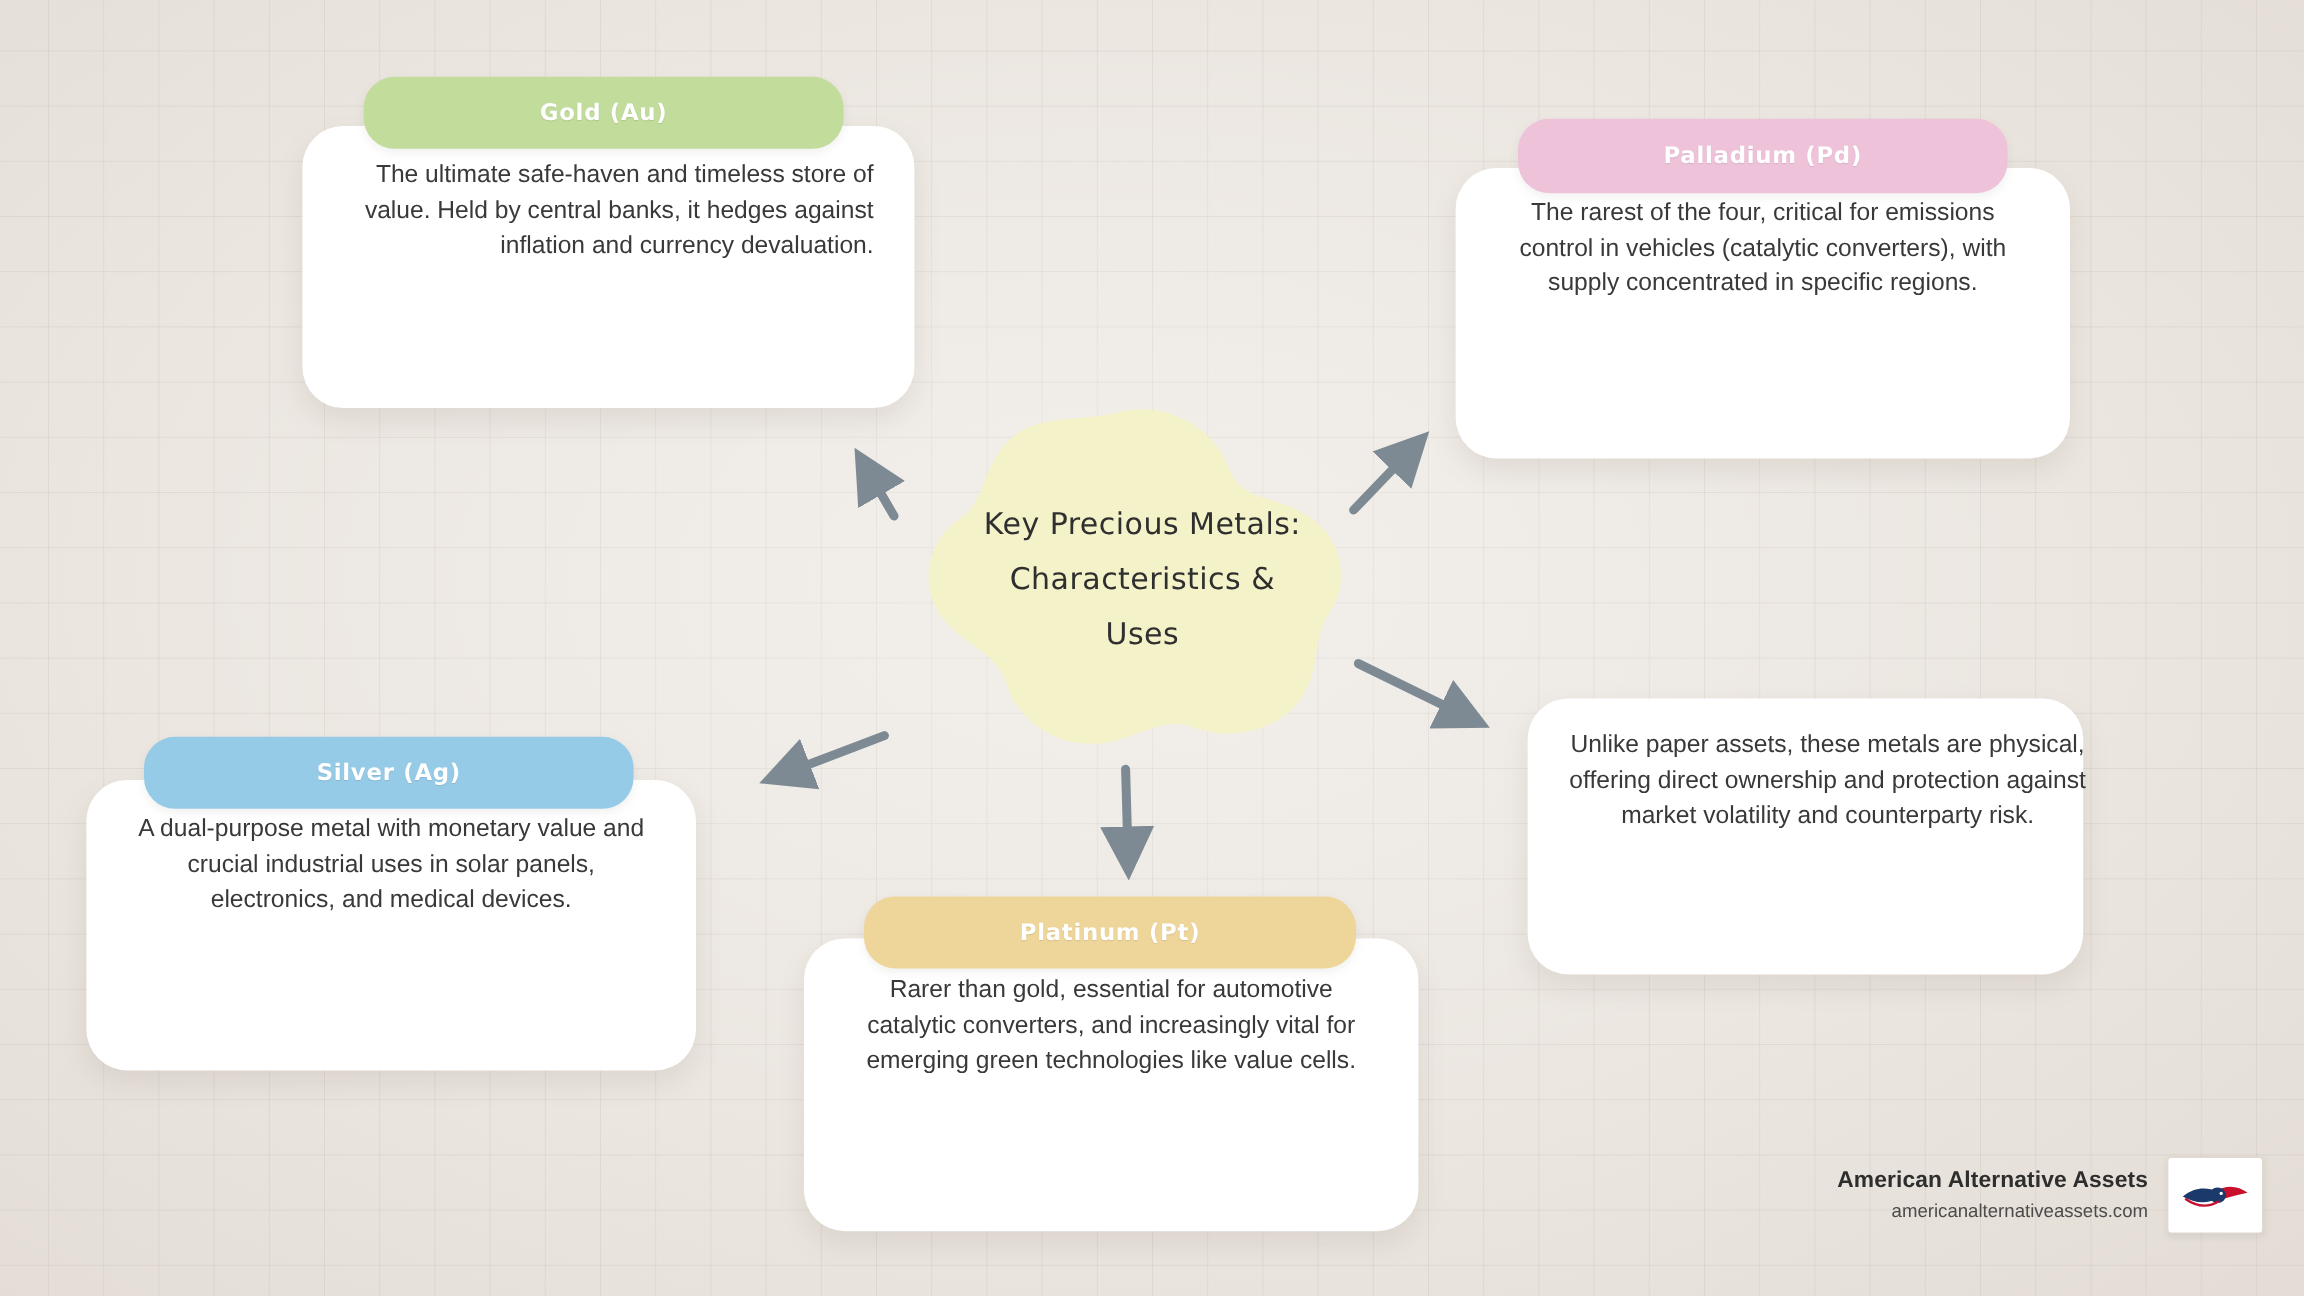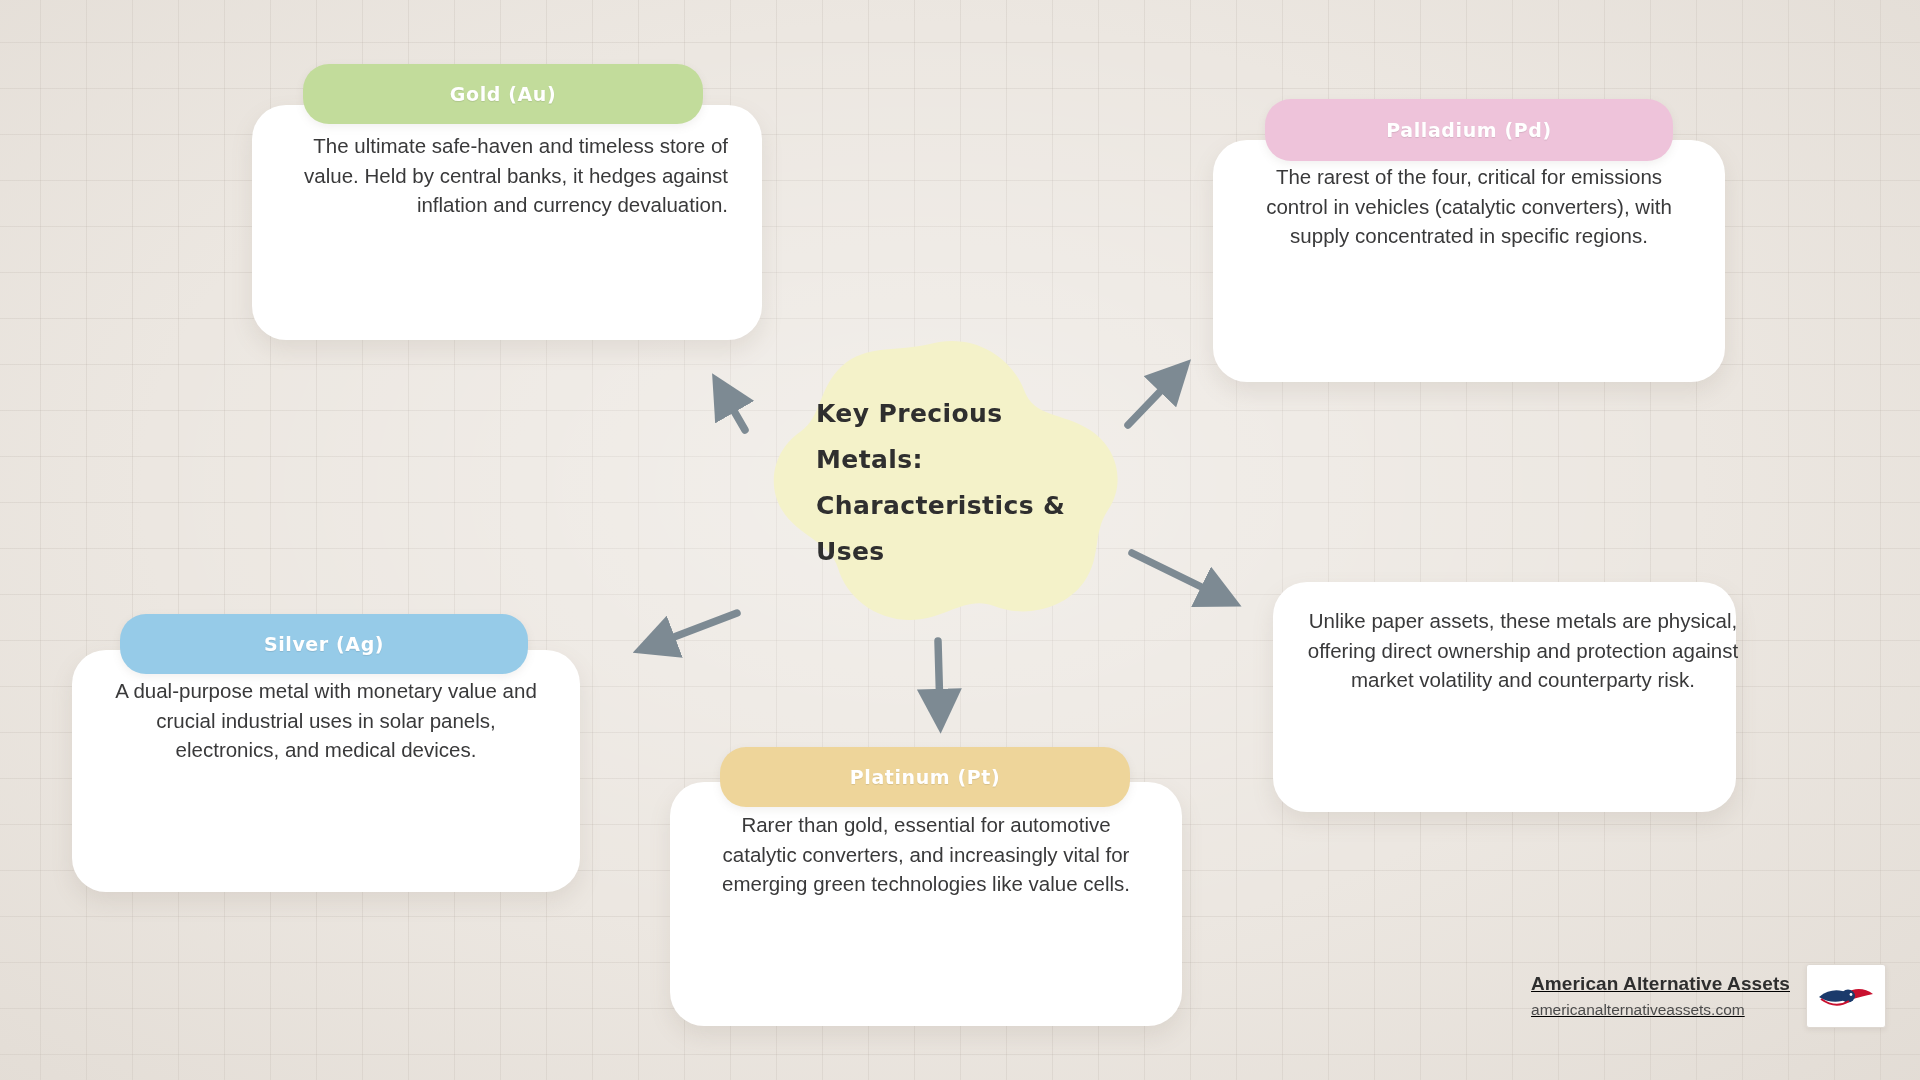--- a/index.html
+++ b/index.html
@@ -43,22 +43,23 @@
     height: 290px;
   }
   #center-blob svg { position: absolute; inset: 0; }
   #center-title {
     position: absolute;
     left: 0; top: 0;
     width: 380px; height: 290px;
     display: flex;
     align-items: center;
     justify-content: center;
+    text-align: center;
     font-family: "DejaVu Sans", sans-serif;
-    font-weight: 700;
+    font-weight: 400;
     font-size: 25px;
     line-height: 1.85;
     color: #2f2f2f;
     letter-spacing: 0.4px;
     padding: 0 54px;
     box-sizing: border-box;
     white-space: pre-line;
   }
 
   
@@ -121,21 +122,21 @@
 
   
   #brand {
     position: absolute;
     right: 34px;
     bottom: 52px;
     display: flex;
     align-items: center;
     gap: 16px;
   }
-  #brand-text { text-align: left; text-decoration: underline; }
+  #brand-text { text-align: right; }
   #brand-name {
     font-size: 19px;
     font-weight: 700;
     color: #2e2e2e;
     letter-spacing: 0.1px;
   }
   #brand-url {
     font-size: 15.5px;
     color: #4b4b4b;
     margin-top: 6px;

